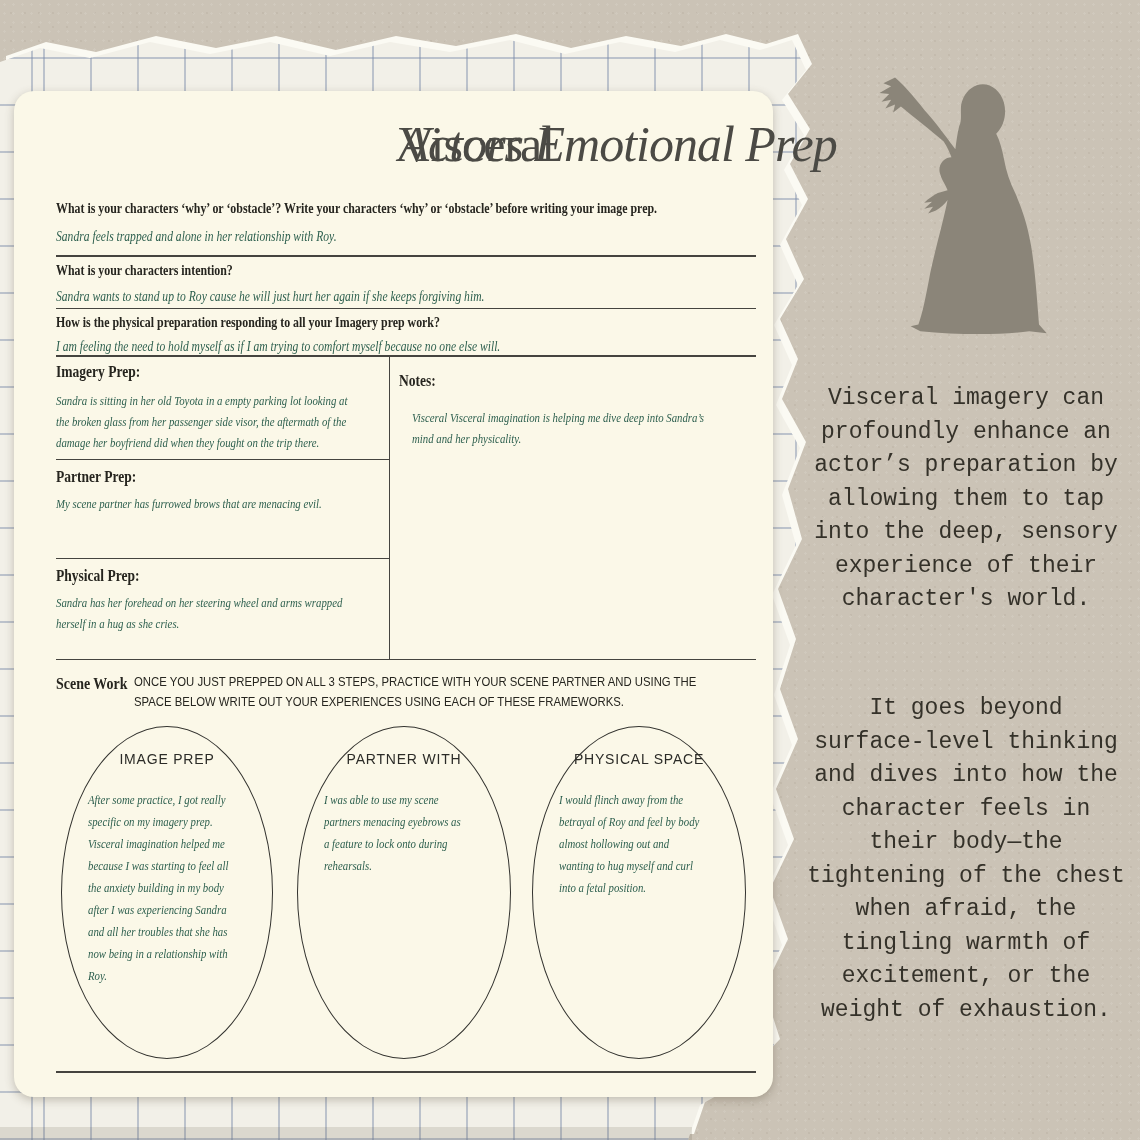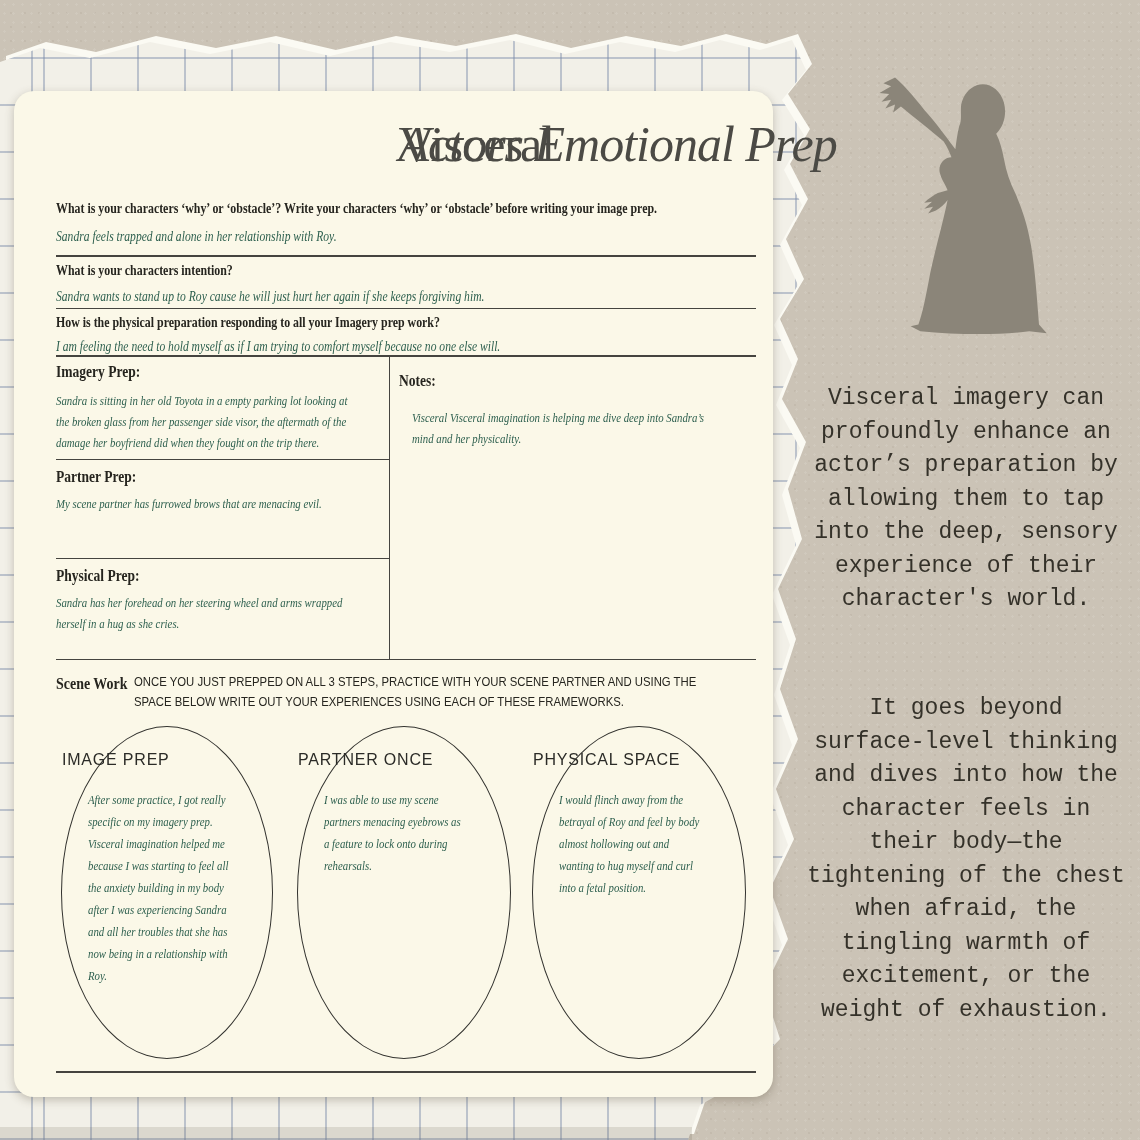--- a/index.html
+++ b/index.html
@@ -62,22 +62,22 @@
   .lbl-notes{left:385px;top:280px;}
   .txt-notes{left:398px;top:316px;}
   .lbl-scene{left:42px;top:583px;font-size:17px;}
   .txt-instr{left:120px;top:581px;width:720px;font-family:"Liberation Sans",sans-serif;
     font-size:13.5px;line-height:19.5px;color:#26251f;transform:scaleX(0.84);
     transform-origin:0 0;white-space:pre-line;}
   .oval{border:1.4px solid #33332f;border-radius:50%;}
   .oval-1{left:47px;top:635px;width:210px;height:331px;}
   .oval-2{left:283px;top:635px;width:212px;height:331px;}
   .oval-3{left:518px;top:635px;width:212px;height:331px;}
-  .oval-label{left:0;top:24px;width:100%;text-align:left;
-    font-family:"Liberation Sans",sans-serif;font-size:16px;letter-spacing:0.8px;
+  .oval-label{left:0;top:24px;width:100%;text-align:center;
+    font-family:"Liberation Sans",sans-serif;font-size:14px;letter-spacing:0.8px;
     color:#2b2b27;}
   .oval-text{left:26px;top:62px;width:220px;font-style:italic;font-size:13.5px;
     line-height:22px;color:#2d5f4e;transform:scaleX(0.80);transform-origin:0 0;
     white-space:pre-line;}
   .hr-bottom{left:42px;top:980px;width:700px;}
   
   .silhouette{position:absolute;left:862px;top:56px;width:212px;height:282px;}
   .para{position:absolute;text-align:center;font-family:"Liberation Mono",monospace;
     font-size:23px;line-height:33.5px;color:#343129;white-space:pre-line;}
   .para1{left:790px;top:382px;width:352px;}
@@ -141,21 +141,21 @@
 specific on my imagery prep.
 Visceral imagination helped me
 because I was starting to feel all
 the anxiety building in my body
 after I was experiencing Sandra
 and all her troubles that she has
 now being in a relationship with
 Roy.</div>
     </div>
     <div class="oval oval-2">
-      <div class="oval-label">PARTNER ONCE</div>
+      <div class="oval-label">PARTNER WITH</div>
       <div class="oval-text">I was able to use my scene
 partners menacing eyebrows as
 a feature to lock onto during
 rehearsals.</div>
     </div>
     <div class="oval oval-3">
       <div class="oval-label">PHYSICAL SPACE</div>
       <div class="oval-text">I would flinch away from the
 betrayal of Roy and feel by body
 almost hollowing out and

